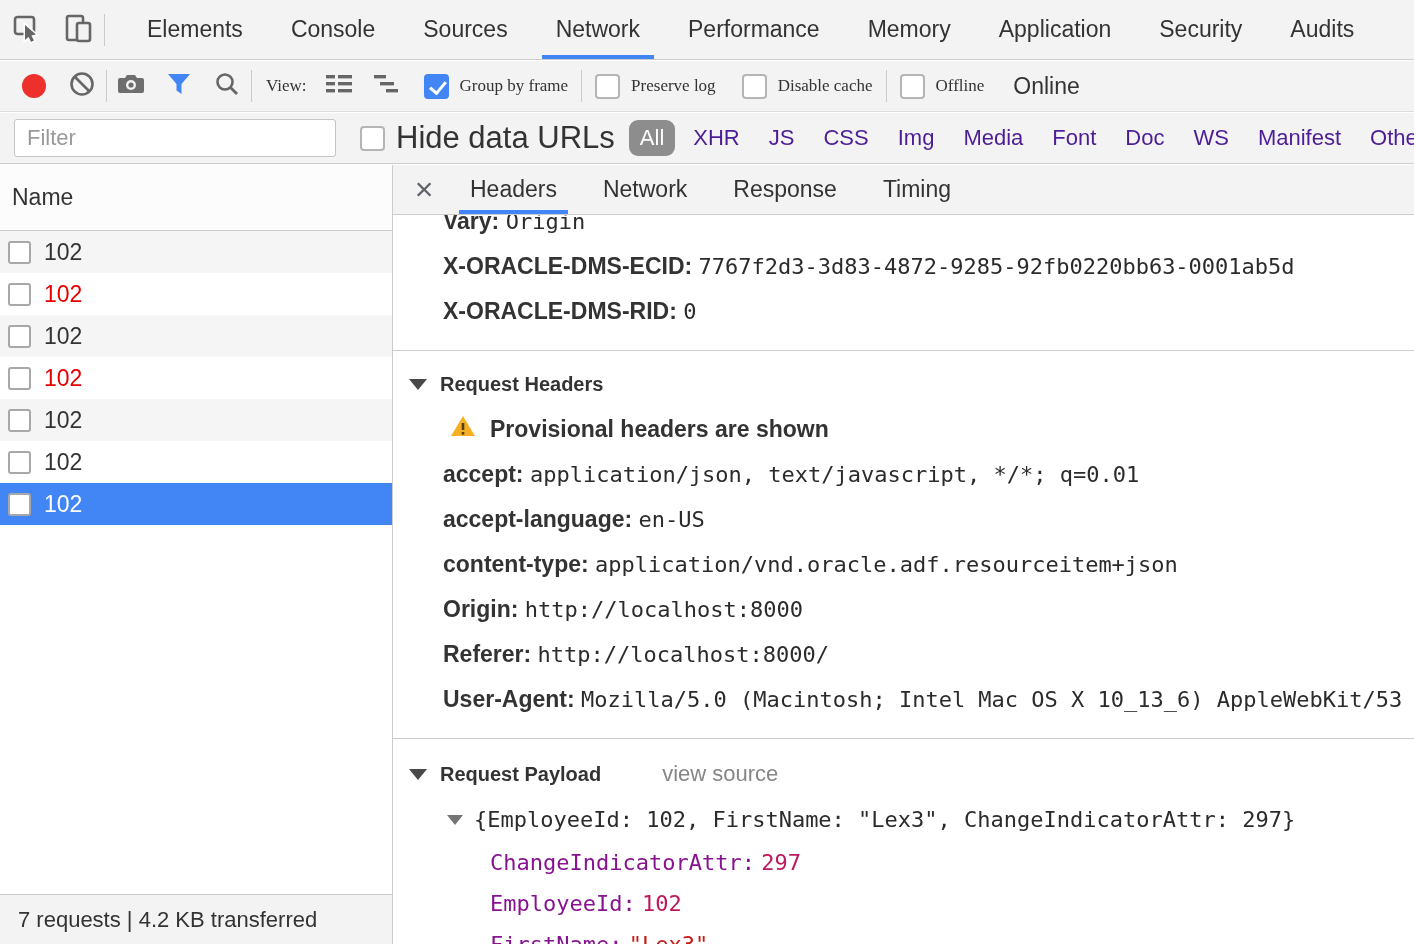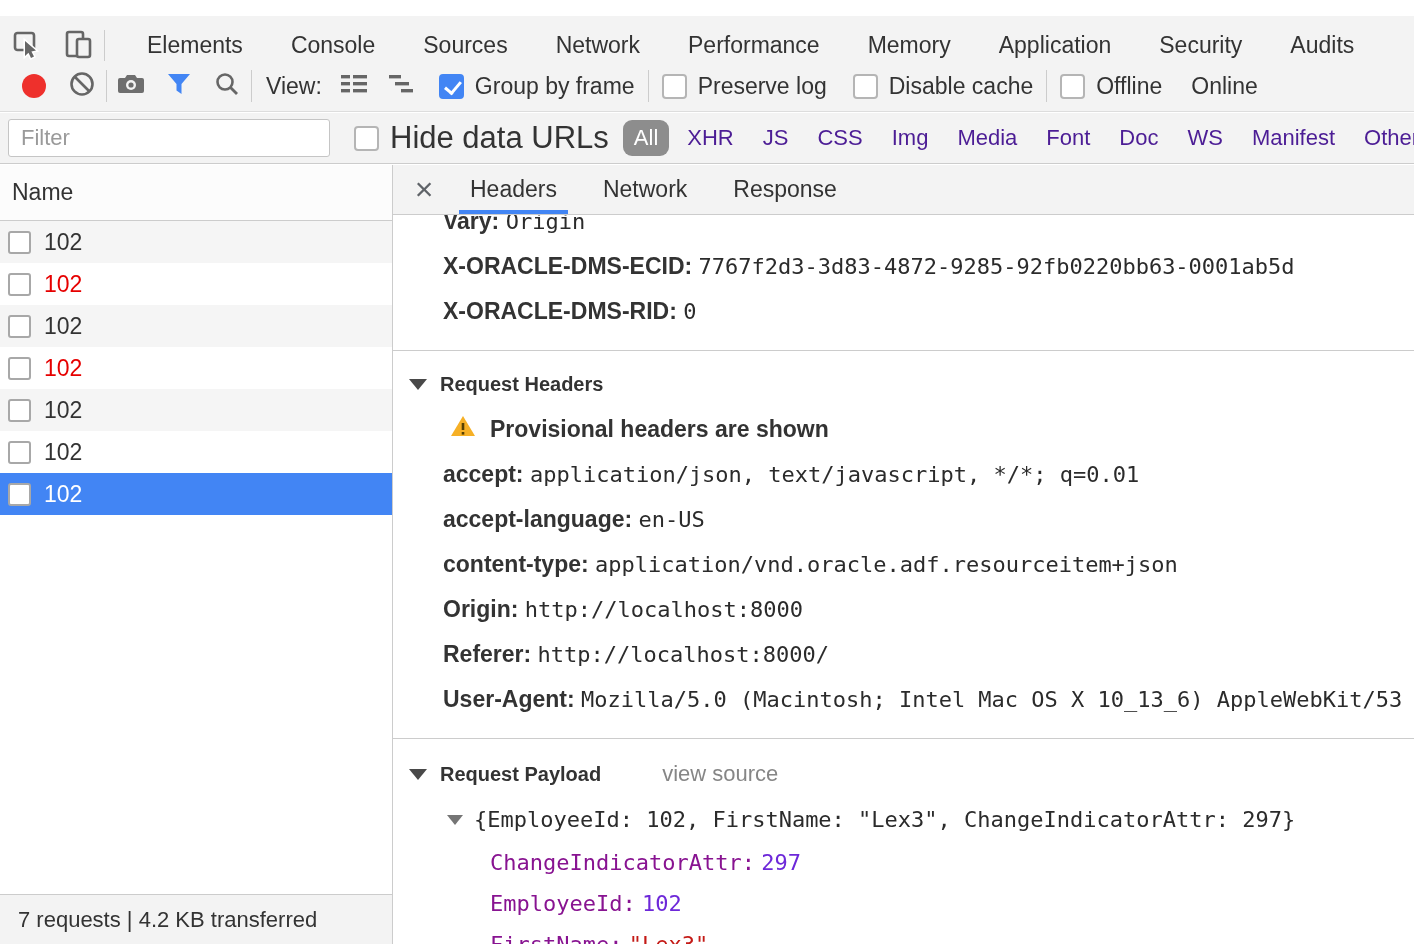--- a/index.html
+++ b/index.html
@@ -1,56 +1,56 @@
 <!DOCTYPE html>
 <html><head>
 <meta charset="utf-8">
 <style>
   * { margin:0; padding:0; box-sizing:border-box; }
   body { font-family:"Liberation Sans", sans-serif; color:#333; background:#fff; }
   #app { position:relative; width:1414px; height:944px; background:#fff; overflow:hidden; }
 
   
-  .tabbar { position:absolute; top:16px; left:0; width:100%; height:60px; background:#f3f3f3;
+  .tabbar { position:absolute; top:0; left:0; width:100%; height:60px; background:#f3f3f3;
             border-bottom:1px solid #ccc; display:flex; align-items:stretch; }
   .icon-btn { width:52px; display:flex; align-items:center; justify-content:center; }
   .vsep { width:1px; background:#ccc; align-self:center; height:32px; flex:none; }
   .tabs-group { display:flex; margin-left:18px; }
   .main-tab { display:flex; align-items:center; padding:0 24px; font-size:23px; color:#333; position:relative; }
   .main-tab.active::after { content:""; position:absolute; bottom:0; left:10px; right:10px; height:4px; background:#4285f4; }
 
   
   .toolbar { position:absolute; top:61px; left:0; width:100%; height:51px; background:#f3f3f3;
              border-bottom:1px solid #ddd; display:flex; align-items:center; padding:0 10px; }
   .tbtn { width:48px; height:42px; display:flex; align-items:center; justify-content:center; flex:none; }
   .record-dot { width:24px; height:24px; border-radius:50%; background:#ee302c; }
-  .toolbar-label { font-size:23px; color:#333; white-space:nowrap; }
+  .toolbar-label { font-size:17px; color:#333; white-space:nowrap;font-family:Liberation Serif, serif; }
   .check-group { display:flex; align-items:center; gap:11px; margin:0 13px; white-space:nowrap; }
   .checkbox { width:25px; height:25px; border:2px solid #b5b5b5; border-radius:4px; background:#fff; position:relative; flex:none; }
   .checkbox.checked { background:#4285f4; border-color:#4285f4; }
   .checkbox.checked::after { content:""; position:absolute; left:7px; top:2px; width:7px; height:13px;
                              border:solid #fff; border-width:0 3px 3px 0; transform:rotate(40deg); }
   .view-label { margin:0 8px 0 14px; }
   .throttle { margin-left:16px; font-size:23px; color:#333; }
 
   
   .filterbar { position:absolute; top:113px; left:0; width:100%; height:51px; background:#f3f3f3;
-               border-bottom:1px solid #ccc; display:flex; align-items:center; padding:0 8px; }
+               border-bottom:1px solid #ccc; display:flex; align-items:center; padding:0 14px; }
   .filter-input { width:322px; height:38px; border:1px solid #c5c5c5; border-radius:3px; background:#fff;
                   font-family:"Liberation Sans", sans-serif; font-size:22px; color:#333; padding:0 12px; outline:none; flex:none; }
   .filter-input::placeholder { color:#9a9a9a; }
   .hide-data { display:flex; align-items:center; gap:11px; margin:0 14px 0 24px; font-size:31px; white-space:nowrap; }
   .type-pill { font-size:22px; color:#4c1d95; padding:5px 11px; border-radius:9px; margin-right:7px; white-space:nowrap; }
   .type-pill.active { background:#8d8d8d; color:#fff; }
 
   
   .content { position:absolute; top:165px; left:0; width:100%; bottom:0; display:flex; }
 
   .left-panel { width:393px; flex:none; border-right:1px solid #ccc; display:flex; flex-direction:column; background:#fff; }
-  .name-header { height:56px; flex:none; border-bottom:1px solid #ccc; display:flex; align-items:center;
+  .name-header { height:66px; flex:none; border-bottom:1px solid #ccc; display:flex; align-items:center;
                  padding-left:12px; font-size:23px; background:#fcfcfc; }
   .req-rows { flex:1; overflow:hidden; }
   .req-row { height:42px; display:flex; align-items:center; gap:13px; padding-left:8px; font-size:23px; color:#333; }
   .req-row.striped { background:#f5f5f5; }
   .req-row.error { color:#e60000; }
   .req-row.selected { background:#4285f4; color:#fff; }
   .row-check { width:23px; height:23px; border:2px solid #a8a8a8; border-radius:3px; background:#fff; flex:none; }
   .status-bar { height:50px; flex:none; border-top:1px solid #ccc; background:#f3f3f3; display:flex;
                 align-items:center; padding-left:18px; font-size:22px; color:#333; }
 
@@ -74,21 +74,21 @@
   .tri.small { border-left-width:8px; border-right-width:8px; border-top-width:10px; border-top-color:#757575; }
   .section-title { font-size:20px; font-weight:700; color:#333; }
   .view-source { font-size:22px; color:#868686; margin-left:48px; font-weight:400; }
   .warning-row { display:flex; align-items:center; gap:14px; margin:18px 0 2px 57px; }
   .warn-text { font-weight:700; font-size:23px; }
   .headers-list { padding-left:50px; margin-top:8px; }
   .payload-summary { display:flex; align-items:center; gap:11px; margin:20px 0 0 54px; white-space:nowrap; }
   .payload-entries { margin:10px 0 0 97px; }
   .payload-line { line-height:40px; white-space:nowrap; }
   .k-key { color:#881391; }
-  .v-num { color:#6d28d9; }
+  .v-num { color:#be185d; }
   .v-str { color:#c41a16; }
 </style>
 </head>
 <body>
 
 <div id="app">
 
   <div class="tabbar">
     <div class="icon-btn">
       <span>
@@ -259,20 +259,21 @@
         <span>7 requests | 4.2 KB transferred</span>
       </div>
     </div>
 
     <div class="right-panel">
       <div class="detail-tabs">
         <div class="close-btn">×</div>
         <div class="detail-tab active">Headers</div>
         <div class="detail-tab">Network</div>
         <div class="detail-tab">Response</div>
+        <div class="detail-tab">Timing</div>
       </div>
 
       <div class="detail-content">
 
         <div class="general-block">
           <div class="header-line">
             <span class="h-name">Vary:</span>
             <span class="mono">Origin</span>
           </div>
           <div class="header-line">

